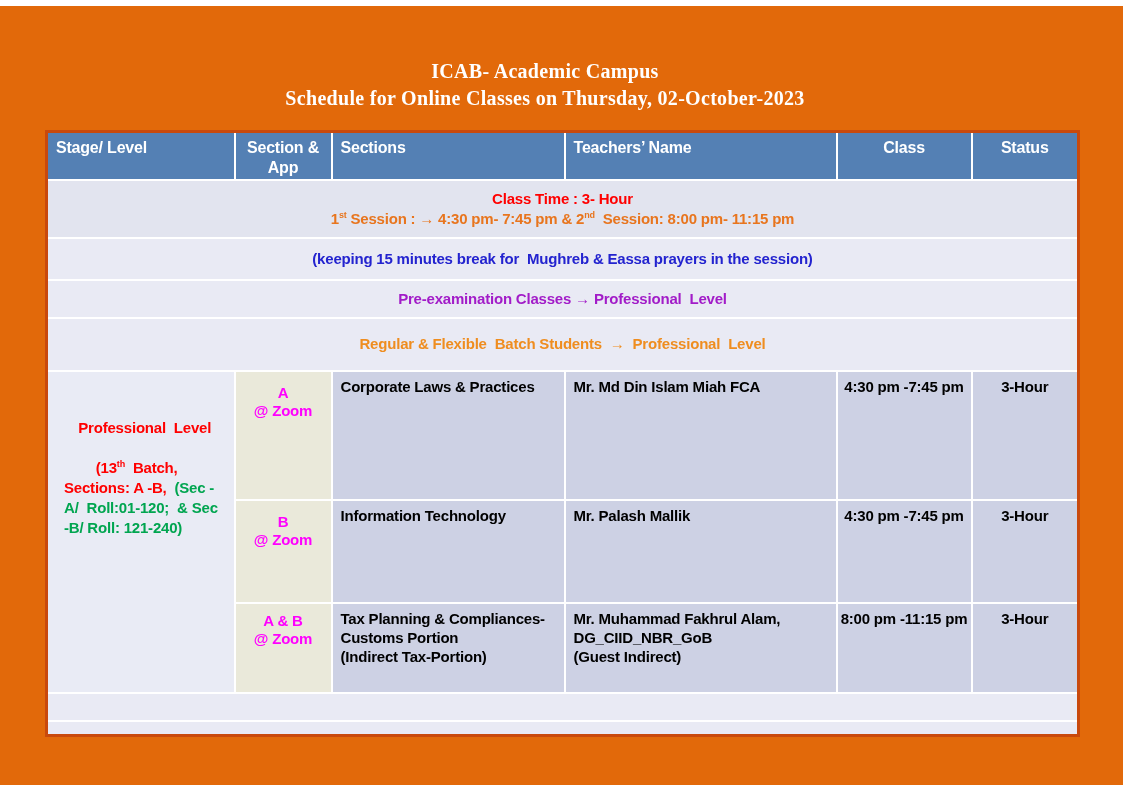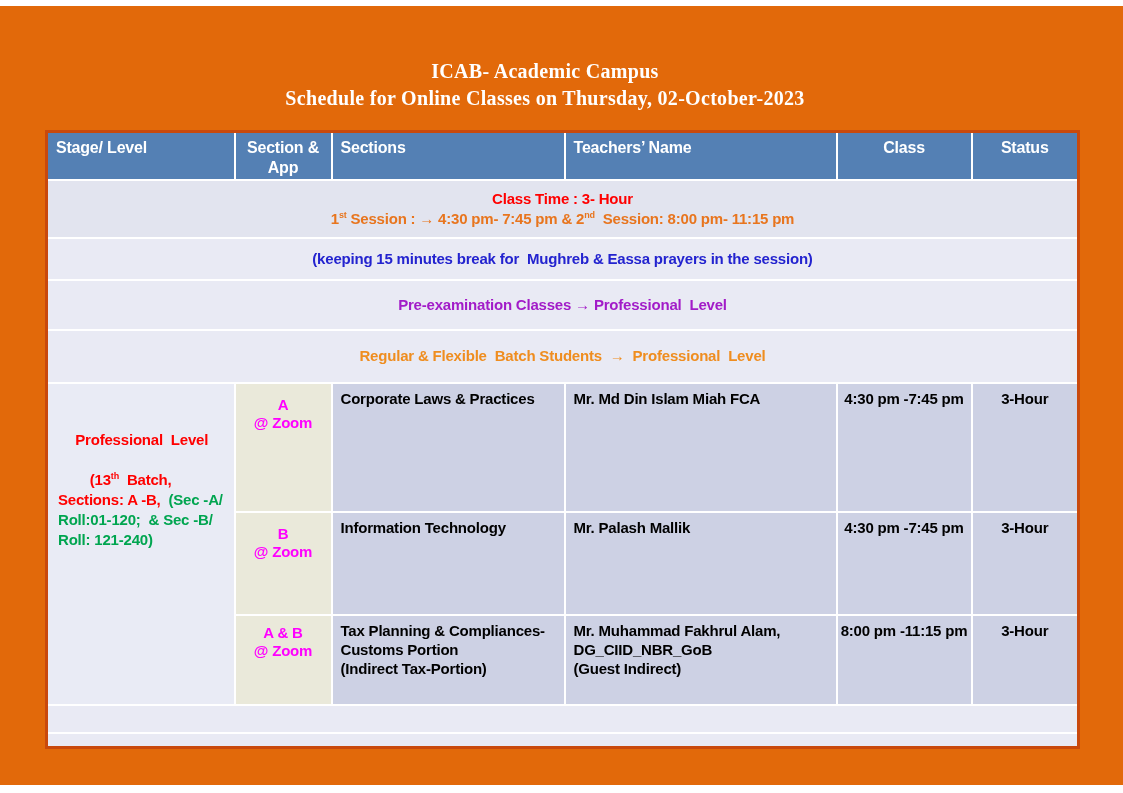--- a/index.html
+++ b/index.html
@@ -22,21 +22,21 @@
   tr.info-row td{text-align:center;vertical-align:middle;font-size:15px;line-height:20px;}
   .bg-info1{background:#e2e4ef;}
   .bg-info{background:#e9eaf4;}
   .txt-red{color:#ff0000;}
   .txt-session{color:#e8751e;}
   .txt-blue{color:#2323cf;}
   .txt-purple{color:#a21cc8;}
   .txt-regular{color:#ef8d1f;}
   .txt-green{color:#00a550;}
   .txt-magenta{color:#ff00ff;}
-  td.stage-cell{background:#e9ebf5;vertical-align:top;padding:6px 8px 0 10px;
+  td.stage-cell{background:#e9ebf5;vertical-align:top;padding:6px 8px 0 16px;
        font-size:15px;line-height:20px;white-space:pre-wrap;}
   .stage-title{text-align:center;color:#ff0000;}
   td.section-cell{background:#eae9da;vertical-align:top;text-align:center;
        padding-top:12px;font-size:15px;line-height:18px;white-space:pre-line;}
   td.data-cell{background:#cdd1e4;vertical-align:top;font-size:15px;line-height:19px;
        color:#000000;padding:5px 6px 16px 8px;white-space:pre-line;}
   td.data-cell.center{text-align:center;padding-left:2px;padding-right:2px;}
   td.empty-cell{background:#e9eaf4;}
   sup{font-size:60%;line-height:0;}
 </style>
@@ -77,21 +77,21 @@
         <div class="txt-session"><span>1</span><sup>st</sup><span style="white-space:pre-wrap"> Session : → 4:30 pm- 7:45 pm &amp; 2</span><sup>nd</sup><span style="white-space:pre-wrap">  Session: 8:00 pm- 11:15 pm</span></div>
       </td>
     </tr>
 
     <tr class="info-row" style="height:42px">
       <td colspan="6" class="bg-info">
         <span class="txt-blue" style="white-space:pre-wrap">(keeping 15 minutes break for  Mughreb &amp; Eassa prayers in the session)</span>
       </td>
     </tr>
 
-    <tr class="info-row" style="height:50px">
+    <tr class="info-row" style="height:38px">
       <td colspan="6" class="bg-info">
         <span class="txt-purple" style="white-space:pre-wrap">Pre-examination Classes → Professional  Level</span>
       </td>
     </tr>
 
     <tr class="info-row" style="height:53px">
       <td colspan="6" class="bg-info">
         <span class="txt-regular" style="white-space:pre-wrap">Regular &amp; Flexible  Batch Students  →  Professional  Level</span>
       </td>
     </tr>

